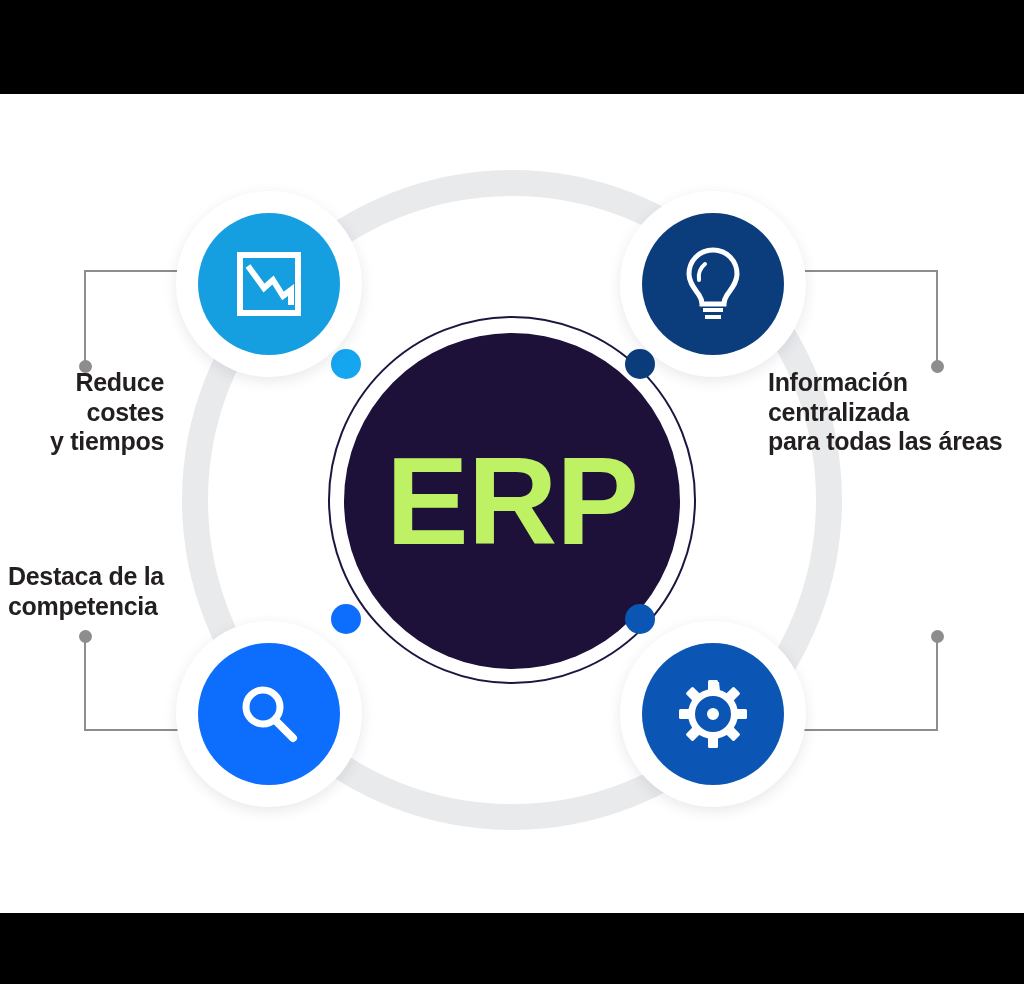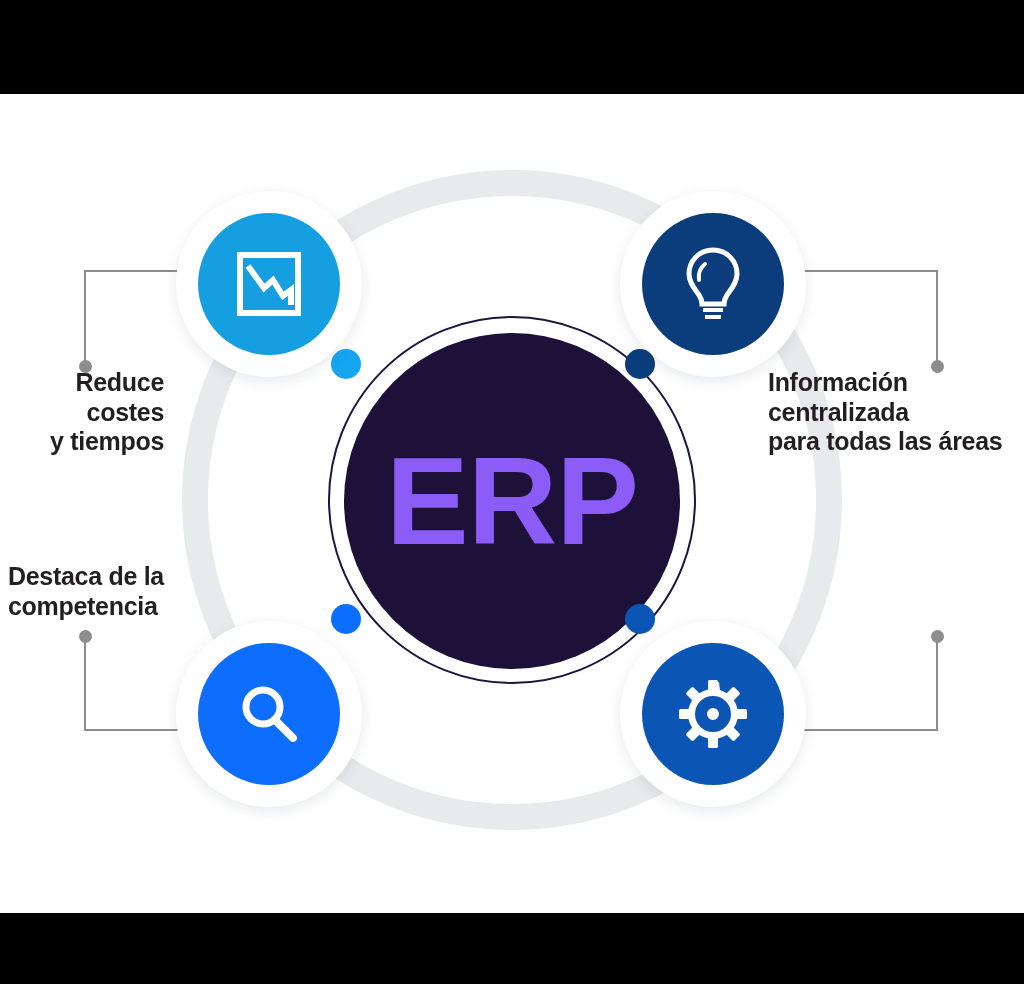--- a/index.html
+++ b/index.html
@@ -226,21 +226,21 @@
 
     <div class="connector c-br" style="left:758px; top:541px; width:182px; height:100px;">
       <div class="conn-line-h" style="background: rgb(141, 141, 141);"></div>
       <div class="conn-line-v" style="background: rgb(141, 141, 141);"></div>
       <div class="conn-dot" style="background: rgb(141, 141, 141);"></div>
     </div>
 
     <div class="inner-ring" style="border-color: rgb(27, 21, 64);"></div>
 
     <div class="center-disc" style="background: rgb(29, 16, 57);">
-      <span class="erp-text" style="color: #8b5cf6;">ERP</span>
+      <span class="erp-text" style="color: #bef264;">ERP</span>
     </div>
 
     <div class="ring-dot tl" style="background: rgb(22, 166, 240);"></div>
     <div class="ring-dot tr" style="background: rgb(11, 61, 125);"></div>
     <div class="ring-dot bl" style="background: rgb(13, 110, 253);"></div>
     <div class="ring-dot br" style="background: rgb(11, 86, 180);"></div>
 
     <div class="node tl">
       <div class="disc" style="background: rgb(22, 159, 224);">
         <span>

